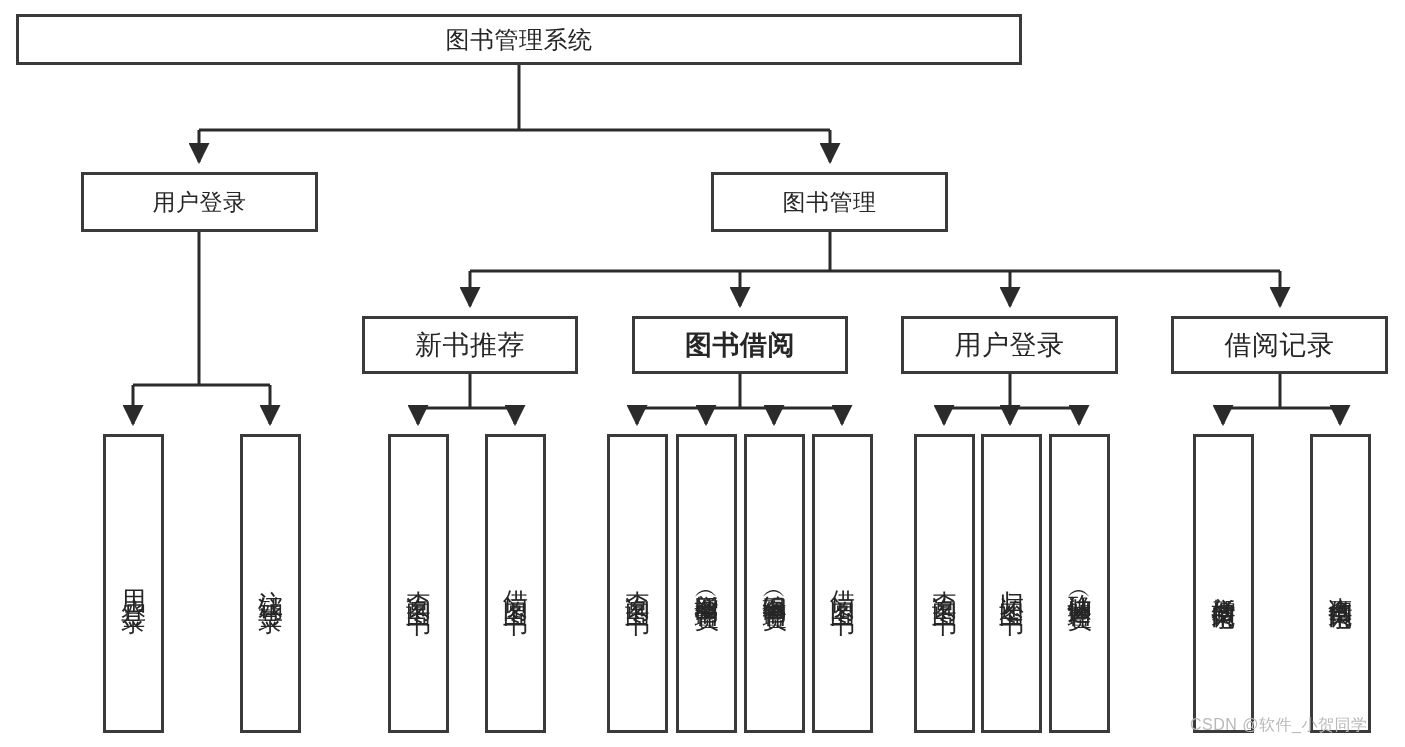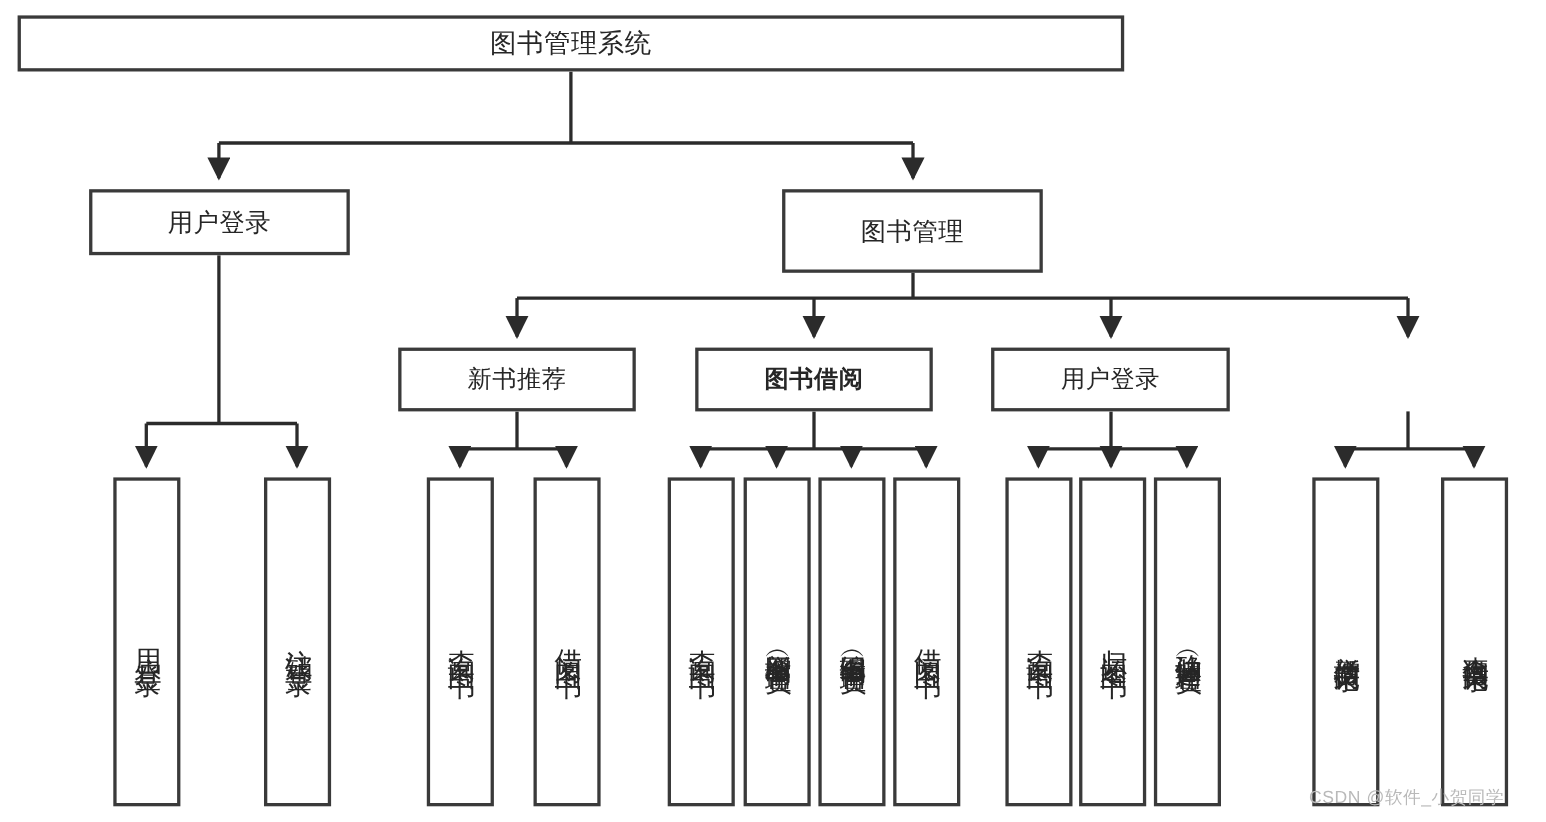--- a/index.html
+++ b/index.html
@@ -43,21 +43,21 @@
   }
   
   .node.h .lbl {
     font-size: 23px;
     letter-spacing: 0.5px;
   }
   .node.root .lbl {
     font-size: 24px;
   }
   .node.lvl3 .lbl {
-    font-size: 22px;
+    font-size: 27px;
   }
   
   .node.v {
     align-items: center;
     justify-content: center;
   }
   .node.v .lbl {
     writing-mode: vertical-rl;
     text-orientation: upright;
     font-size: 25px;
@@ -134,33 +134,36 @@
     </g>
   </svg>
 
   <div class="node h root" style="left:16px; top:14px; width:1006px; height:51px;">
     <span class="lbl">图书管理系统</span>
   </div>
 
   <div class="node h lvl2" style="left:81px; top:172px; width:237px; height:60px;">
     <span class="lbl">用户登录</span>
   </div>
-  <div class="node h lvl2" style="left:711px; top:172px; width:237px; height:76px;">
+  <div class="node h lvl2" style="left:711px; top:172px; width:237px; height:60px;">
     <span class="lbl">图书管理</span>
   </div>
 
   <div class="node h lvl3" style="left:362px; top:316px; width:216px; height:58px;">
     <span class="lbl">新书推荐</span>
   </div>
   <div class="node h lvl3" style="left:632px; top:316px; width:216px; height:58px;font-weight:bold;">
     <span class="lbl">图书借阅</span>
   </div>
   <div class="node h lvl3" style="left:901px; top:316px; width:217px; height:58px;">
     <span class="lbl">用户登录</span>
   </div>
+  <div class="node h lvl3" style="left:1171px; top:316px; width:217px; height:58px;">
+    <span class="lbl">借阅记录</span>
+  </div>
 
   <div class="node v" style="left:103px; top:434px; width:61px; height:299px;">
     <span class="lbl">用户登录</span>
   </div>
   <div class="node v" style="left:240px; top:434px; width:61px; height:299px;">
     <span class="lbl">注销登录</span>
   </div>
 
   <div class="node v" style="left:388px; top:434px; width:61px; height:299px;">
     <span class="lbl">查询图书</span>

